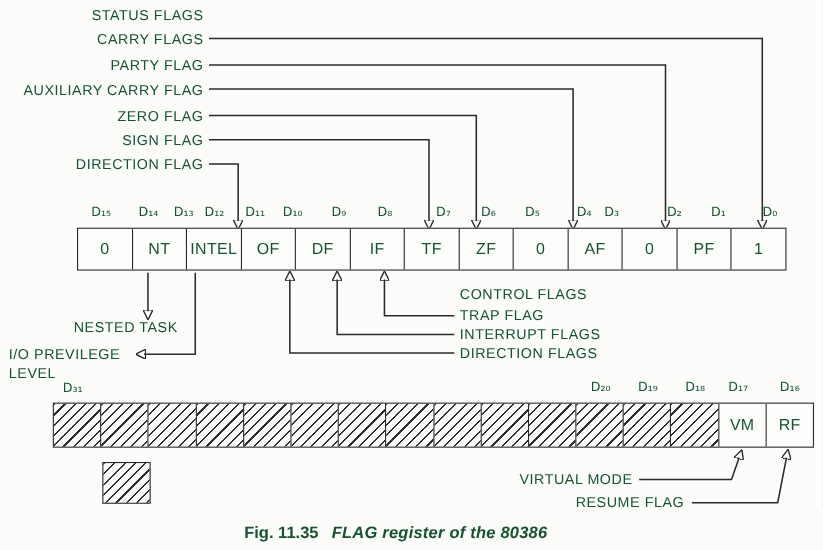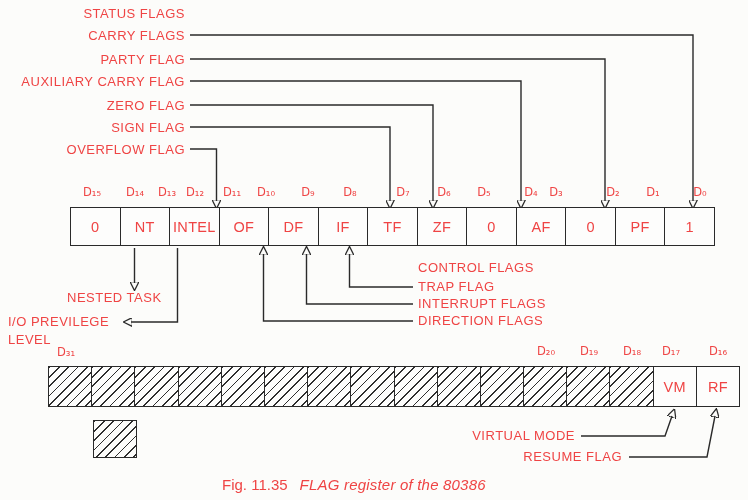--- a/index.html
+++ b/index.html
@@ -1,36 +1,36 @@
 <!DOCTYPE html>
 <html><head>
 <meta charset="utf-8">
 <style>
   html,body{margin:0;padding:0;background:#e8e8e6;}
   #page{
     position:relative;width:748px;height:500px;margin:0 auto;
     background:#fcfcfa;overflow:hidden;
-    font-family:"Liberation Sans", sans-serif;color:#ef4444;
+    font-family:"Liberation Sans", sans-serif;color:#14532d;
   }
   #wires{position:absolute;left:0;top:0;width:748px;height:500px;}
   #wires path{fill:none;stroke:#2a2a2a;stroke-width:1.4;}
   .lbl{position:absolute;font-size:13px;line-height:13px;letter-spacing:.5px;white-space:nowrap;}
   .ralign{left:0;width:185px;text-align:right;}
   .reg{position:absolute;display:flex;border:1.6px solid #2a2a2a;background:#fdfdfc;box-sizing:border-box;}
   .cell{flex:1;display:flex;align-items:center;justify-content:center;
         border-right:1.4px solid #2a2a2a;font-size:14.5px;letter-spacing:.3px;}
   .cell:last-child{border-right:none;}
   .hatch{background-image:repeating-linear-gradient(135deg,#2e2e2e 0,#2e2e2e 1.4px,transparent 1.4px,transparent 6.6px);}
   .dlab{position:absolute;transform:translateX(-50%);font-family:"DejaVu Sans", sans-serif;
         font-size:11.5px;line-height:14px;white-space:nowrap;}
   .legendbox{position:absolute;left:93px;top:420px;width:44px;height:38px;
         border:1.5px solid #2a2a2a;box-sizing:border-box;}
   .legendtext{position:absolute;left:143px;top:427px;width:168px;text-align:center;
         font-size:13px;line-height:15px;letter-spacing:.4px;}
-  .caption{position:absolute;left:222px;top:476px;font-size:15px;font-weight:normal;white-space:nowrap;}
+  .caption{position:absolute;left:222px;top:476px;font-size:15px;font-weight:bold;white-space:nowrap;}
   .caption .ttl{font-style:italic;margin-left:12px;letter-spacing:.2px;}
 </style>
 </head>
 <body>
 
 <div id="page">
 
   <svg id="wires" xmlns="http://www.w3.org/2000/svg">
     <defs>
       <marker id="arr" viewBox="0 0 10 10" refX="1.5" refY="5" markerWidth="9" markerHeight="9" orient="auto" markerUnits="userSpaceOnUse">
@@ -51,21 +51,21 @@
     <path d="M581,436 H665 L672,416" marker-end="url(#arr)"></path>
     <path d="M629,457 H707 L715,416" marker-end="url(#arr)"></path>
   </svg>
 
   <div class="lbl ralign" style="top:7px">STATUS FLAGS</div>
   <div class="lbl ralign" style="top:29px">CARRY FLAGS</div>
   <div class="lbl ralign" style="top:53px">PARTY FLAG</div>
   <div class="lbl ralign" style="top:75px">AUXILIARY CARRY FLAG</div>
   <div class="lbl ralign" style="top:99px">ZERO FLAG</div>
   <div class="lbl ralign" style="top:121px">SIGN FLAG</div>
-  <div class="lbl ralign" style="top:143px">OVERFLOW FLAG</div>
+  <div class="lbl ralign" style="top:143px">DIRECTION FLAG</div>
 
   <span class="dlab" style="left:92px;top:185px">D₁₅</span>
   <span class="dlab" style="left:135px;top:185px">D₁₄</span>
   <span class="dlab" style="left:167px;top:185px">D₁₃</span>
   <span class="dlab" style="left:195px;top:185px">D₁₂</span>
   <span class="dlab" style="left:232px;top:185px">D₁₁</span>
   <span class="dlab" style="left:266px;top:185px">D₁₀</span>
   <span class="dlab" style="left:308px;top:185px">D₉</span>
   <span class="dlab" style="left:350px;top:185px">D₈</span>
   <span class="dlab" style="left:403px;top:185px">D₇</span>

